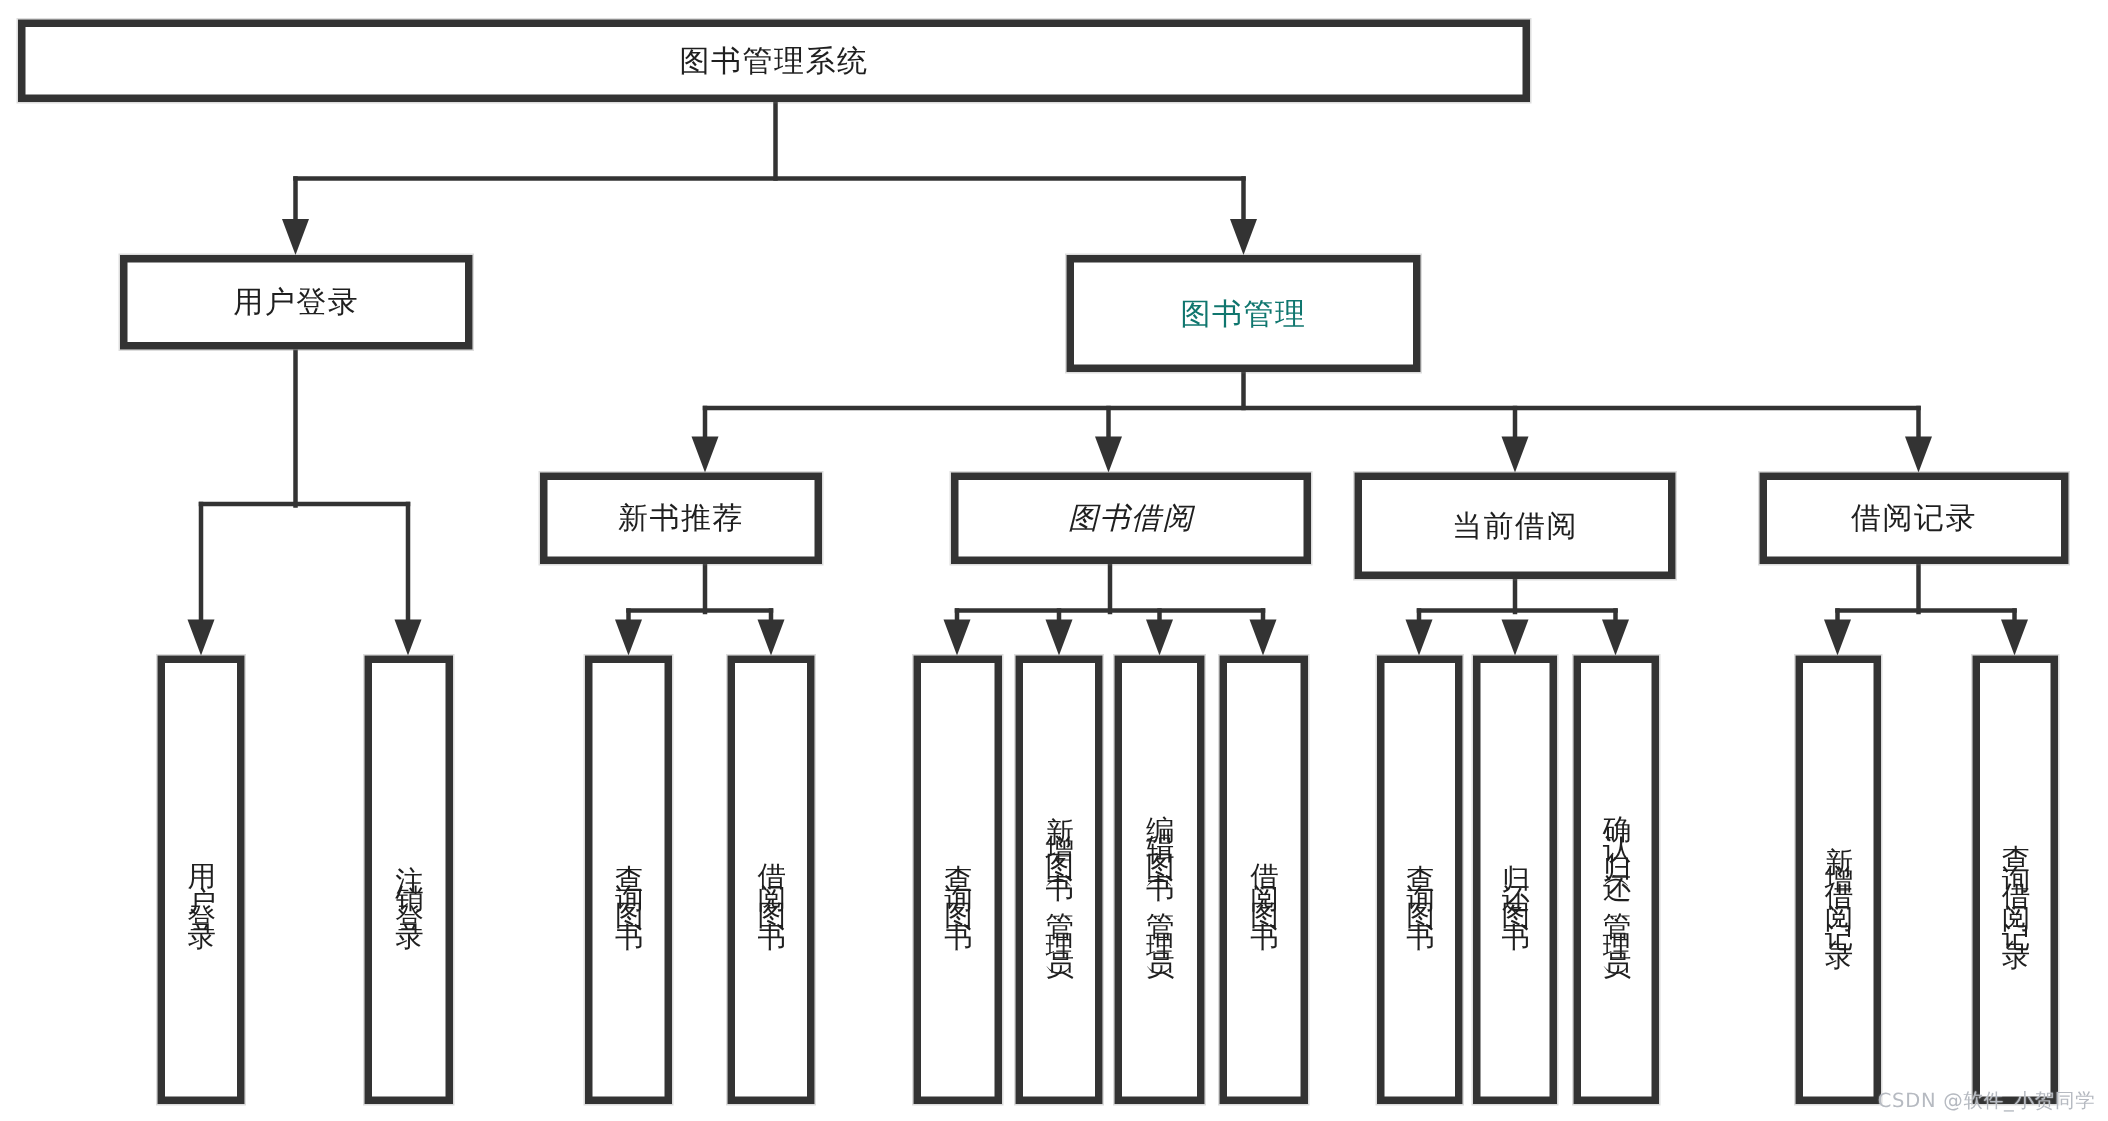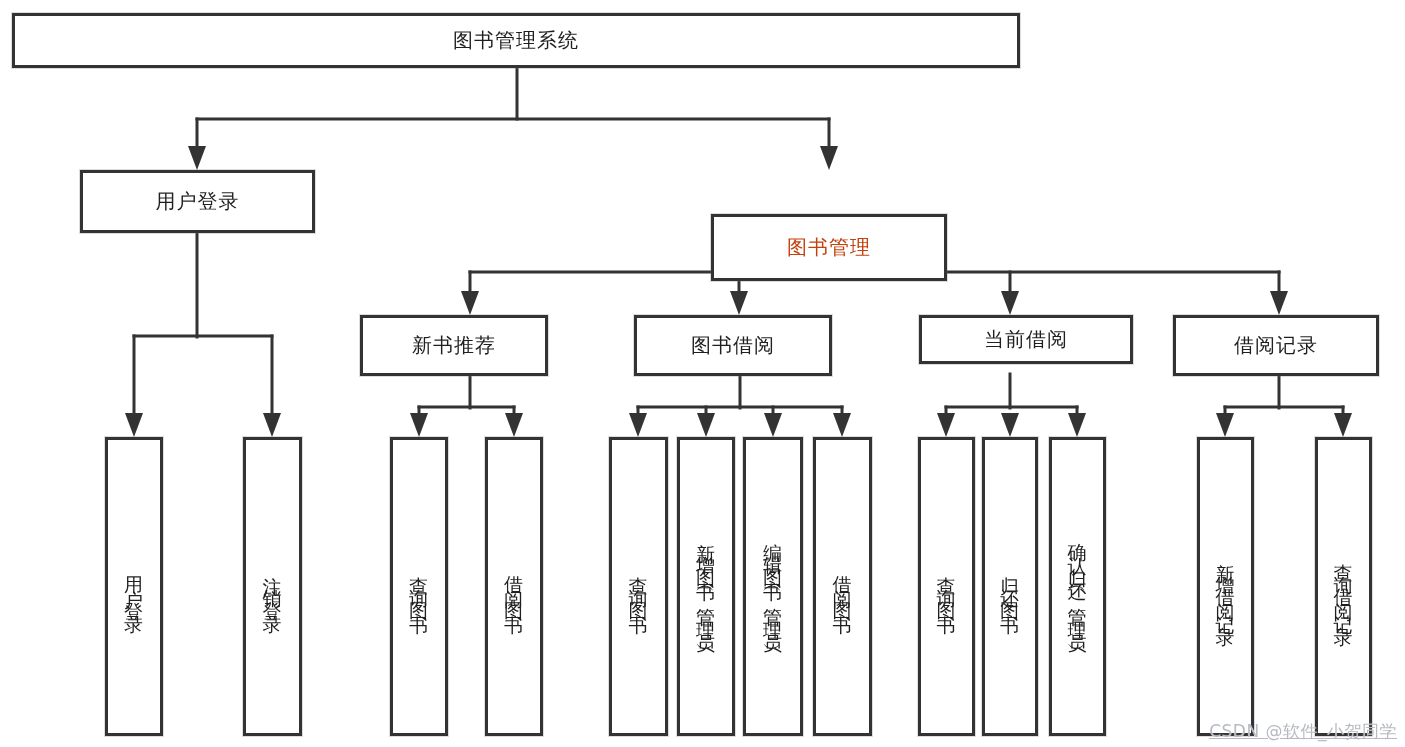--- a/index.html
+++ b/index.html
@@ -22,21 +22,21 @@
   .connector-layer {
     position: absolute;
     left: 0;
     top: 0;
     z-index: 1;
   }
   .node {
     position: absolute;
     box-sizing: border-box;
     background: #ffffff;
-    border: 3px solid #22c55e;
+    border: 5px solid #22c55e;
     box-shadow: 0 0 0 1px rgba(120,120,120,0.25);
     display: flex;
     align-items: center;
     justify-content: center;
     color: #1f1f1f;
     z-index: 2;
   }
   .node.h {
     font-size: 20px;
     letter-spacing: 1px;
@@ -48,25 +48,24 @@
     font-size: 19px;
     letter-spacing: 13px;
     line-height: 1;
   }
   .watermark {
     position: absolute;
     right: 8px;
     bottom: 4px;
     z-index: 5;
     color: #b6bac1;
-    font-size: 17px;
+    font-size: 13px;
     letter-spacing: 0.5px;
     white-space: nowrap;
     text-shadow: 0 0 1px rgba(255,255,255,0.8);
-    text-decoration: underline;
   }
 </style>
 </head>
 <body>
 
 <div class="canvas">
   <svg class="connector-layer" width="1405" height="747" viewBox="0 0 1405 747" xmlns="http://www.w3.org/2000/svg">
       <line x1="517" y1="66" x2="517" y2="119" stroke="#333333" stroke-width="3" stroke-linecap="square"></line>
       <line x1="197" y1="119" x2="829" y2="119" stroke="#333333" stroke-width="3" stroke-linecap="square"></line>
       <line x1="197" y1="119" x2="197" y2="152" stroke="#333333" stroke-width="3" stroke-linecap="square"></line>
@@ -115,24 +114,24 @@
       <polygon points="833,413 851,413 842,437" fill="#333333"></polygon>
       <polygon points="937,413 955,413 946,437" fill="#333333"></polygon>
       <polygon points="1001,413 1019,413 1010,437" fill="#333333"></polygon>
       <polygon points="1068,413 1086,413 1077,437" fill="#333333"></polygon>
       <polygon points="1216,413 1234,413 1225,437" fill="#333333"></polygon>
       <polygon points="1334,413 1352,413 1343,437" fill="#333333"></polygon>
     </svg>
   <div class="watermark" style="color: rgb(182, 186, 193);">CSDN @软件_小贺同学</div>
 <div class="node h" style="left: 12px; top: 13px; width: 1008px; height: 55px; border-color: rgb(51, 51, 51); color: rgb(31, 31, 31);">图书管理系统</div>
     <div class="node h" style="left: 80px; top: 170px; width: 235px; height: 63px; border-color: rgb(51, 51, 51); color: rgb(31, 31, 31);">用户登录</div>
-    <div class="node h" style="left: 711px; top: 170px; width: 236px; height: 67px; border-color: rgb(51, 51, 51); color: #c2410c; margin-top: 44px;">图书管理</div>
+    <div class="node h" style="left: 711px; top: 170px; width: 236px; height: 78px; border-color: rgb(51, 51, 51); color: #0f766e;">图书管理</div>
     <div class="node h" style="left: 360px; top: 315px; width: 188px; height: 61px; border-color: rgb(51, 51, 51); color: rgb(31, 31, 31);">新书推荐</div>
-    <div class="node h" style="left: 634px; top: 315px; width: 198px; height: 61px; border-color: rgb(51, 51, 51); color: rgb(31, 31, 31);">图书借阅</div>
-    <div class="node h" style="left: 903px; top: 315px; width: 214px; height: 49px; border-color: rgb(51, 51, 51); color: rgb(31, 31, 31); margin-left: 16px;">当前借阅</div>
+    <div class="node h" style="left: 634px; top: 315px; width: 240px; height: 61px; border-color: rgb(51, 51, 51); color: rgb(31, 31, 31); font-style: italic;">图书借阅</div>
+    <div class="node h" style="left: 903px; top: 315px; width: 214px; height: 71px; border-color: rgb(51, 51, 51); color: rgb(31, 31, 31);">当前借阅</div>
     <div class="node h" style="left: 1173px; top: 315px; width: 206px; height: 61px; border-color: rgb(51, 51, 51); color: rgb(31, 31, 31);">借阅记录</div>
     <div class="node v" style="left: 105px; top: 437px; width: 58px; height: 299px; border-color: rgb(51, 51, 51); color: rgb(31, 31, 31);">用户登录</div>
     <div class="node v" style="left: 243px; top: 437px; width: 59px; height: 299px; border-color: rgb(51, 51, 51); color: rgb(31, 31, 31);">注销登录</div>
     <div class="node v" style="left: 390px; top: 437px; width: 58px; height: 299px; border-color: rgb(51, 51, 51); color: rgb(31, 31, 31);">查询图书</div>
     <div class="node v" style="left: 485px; top: 437px; width: 58px; height: 299px; border-color: rgb(51, 51, 51); color: rgb(31, 31, 31);">借阅图书</div>
     <div class="node v" style="left: 609px; top: 437px; width: 59px; height: 299px; border-color: rgb(51, 51, 51); color: rgb(31, 31, 31);">查询图书</div>
     <div class="node v" style="left: 677px; top: 437px; width: 58px; height: 299px; border-color: rgb(51, 51, 51); color: rgb(31, 31, 31);">新增图书（管理员）</div>
     <div class="node v" style="left: 743px; top: 437px; width: 60px; height: 299px; border-color: rgb(51, 51, 51); color: rgb(31, 31, 31);">编辑图书（管理员）</div>
     <div class="node v" style="left: 813px; top: 437px; width: 59px; height: 299px; border-color: rgb(51, 51, 51); color: rgb(31, 31, 31);">借阅图书</div>
     <div class="node v" style="left: 918px; top: 437px; width: 57px; height: 299px; border-color: rgb(51, 51, 51); color: rgb(31, 31, 31);">查询图书</div>

